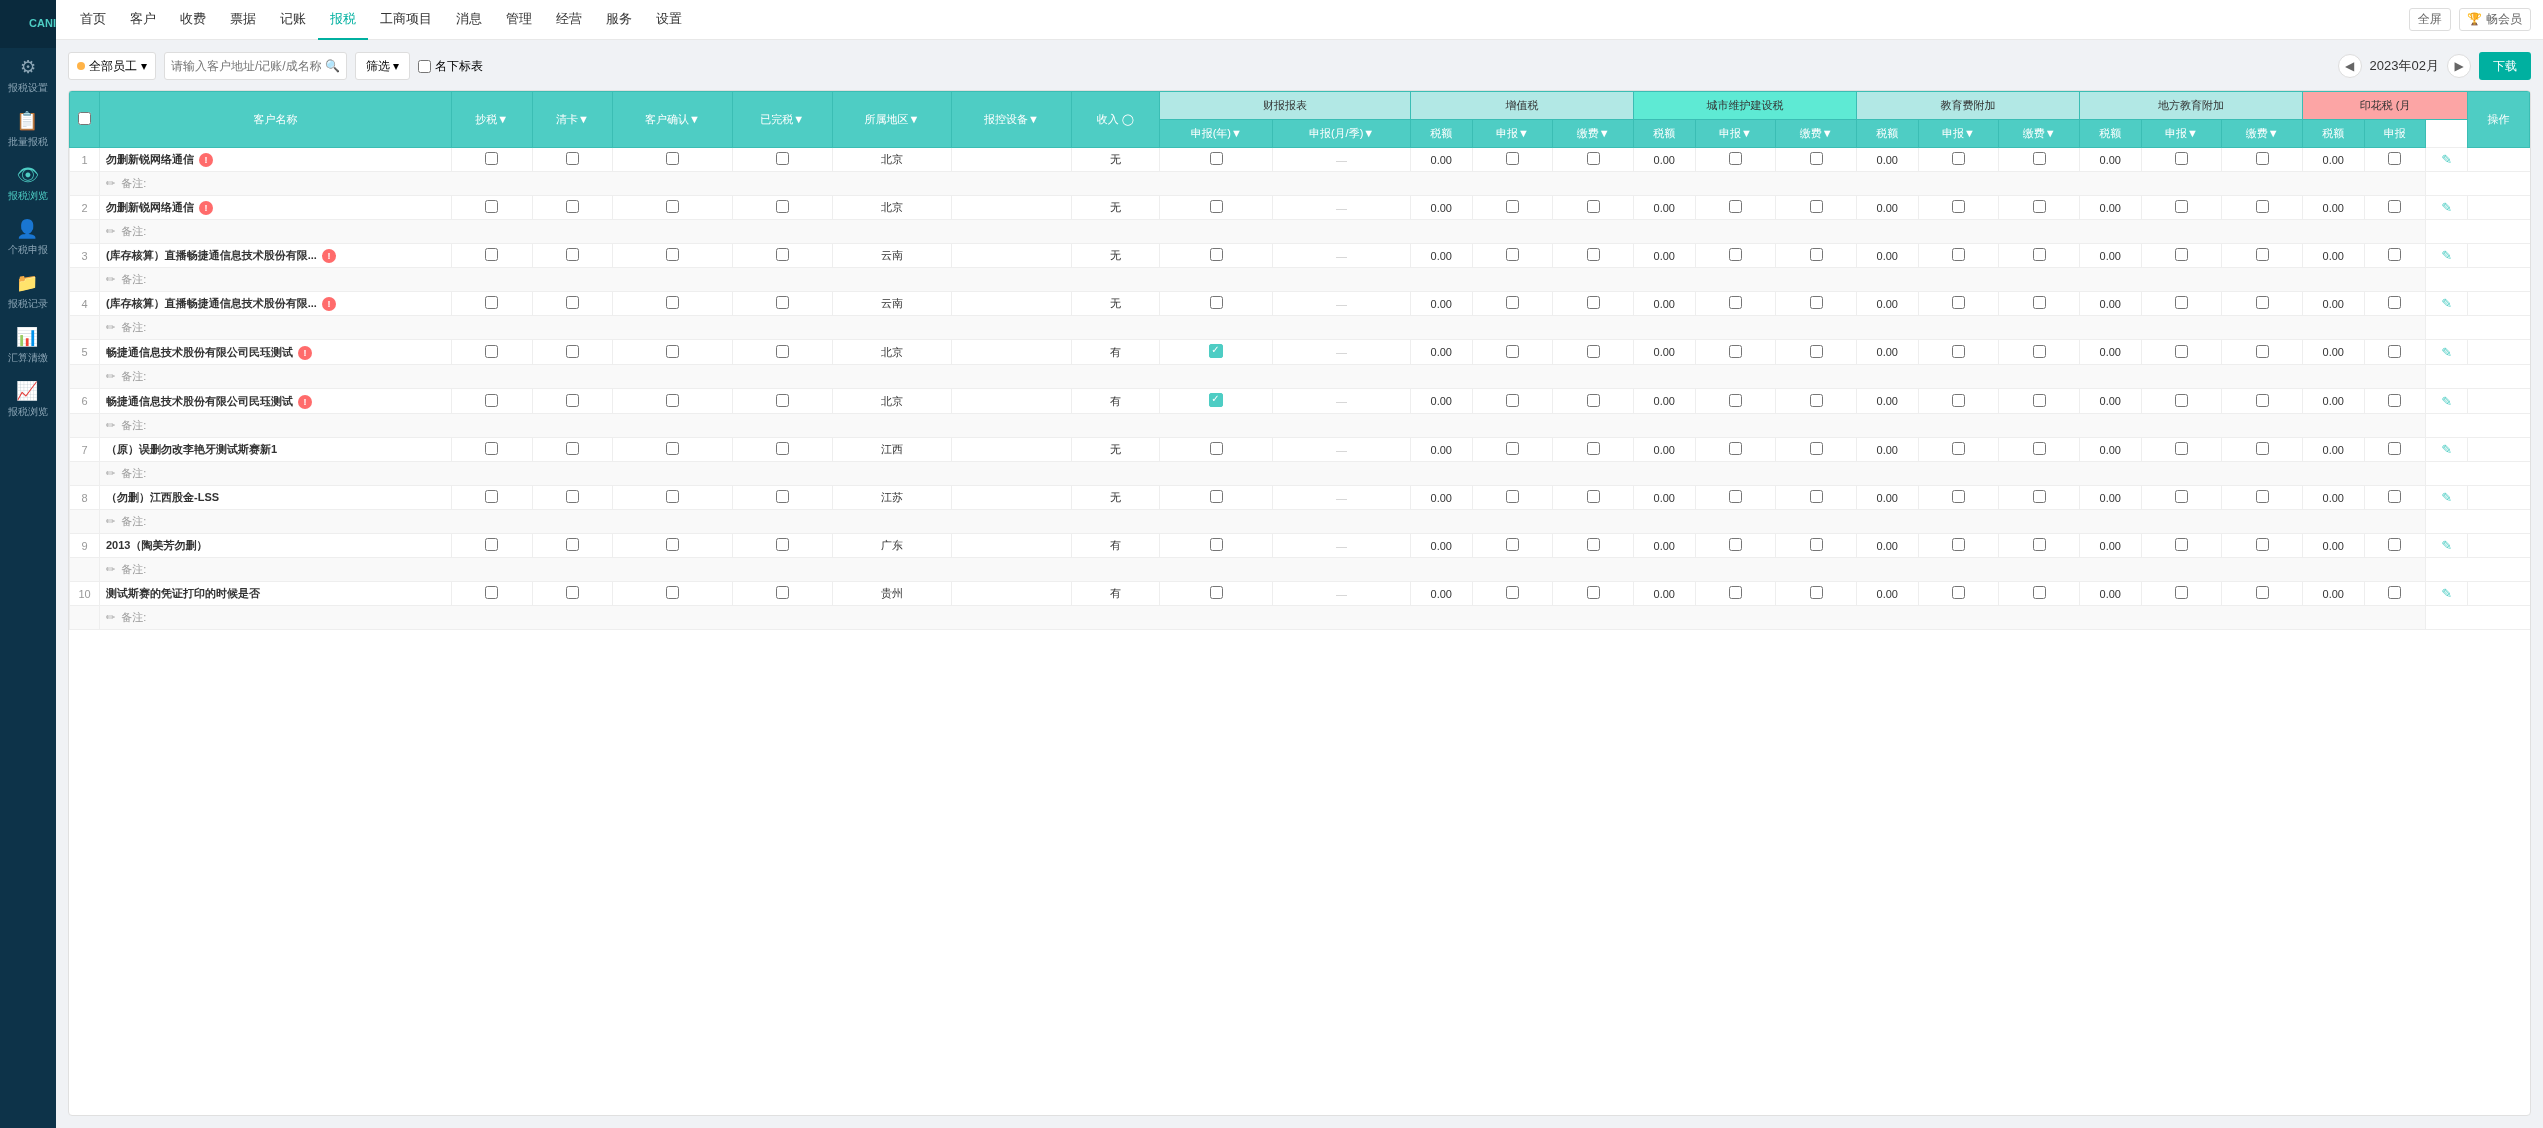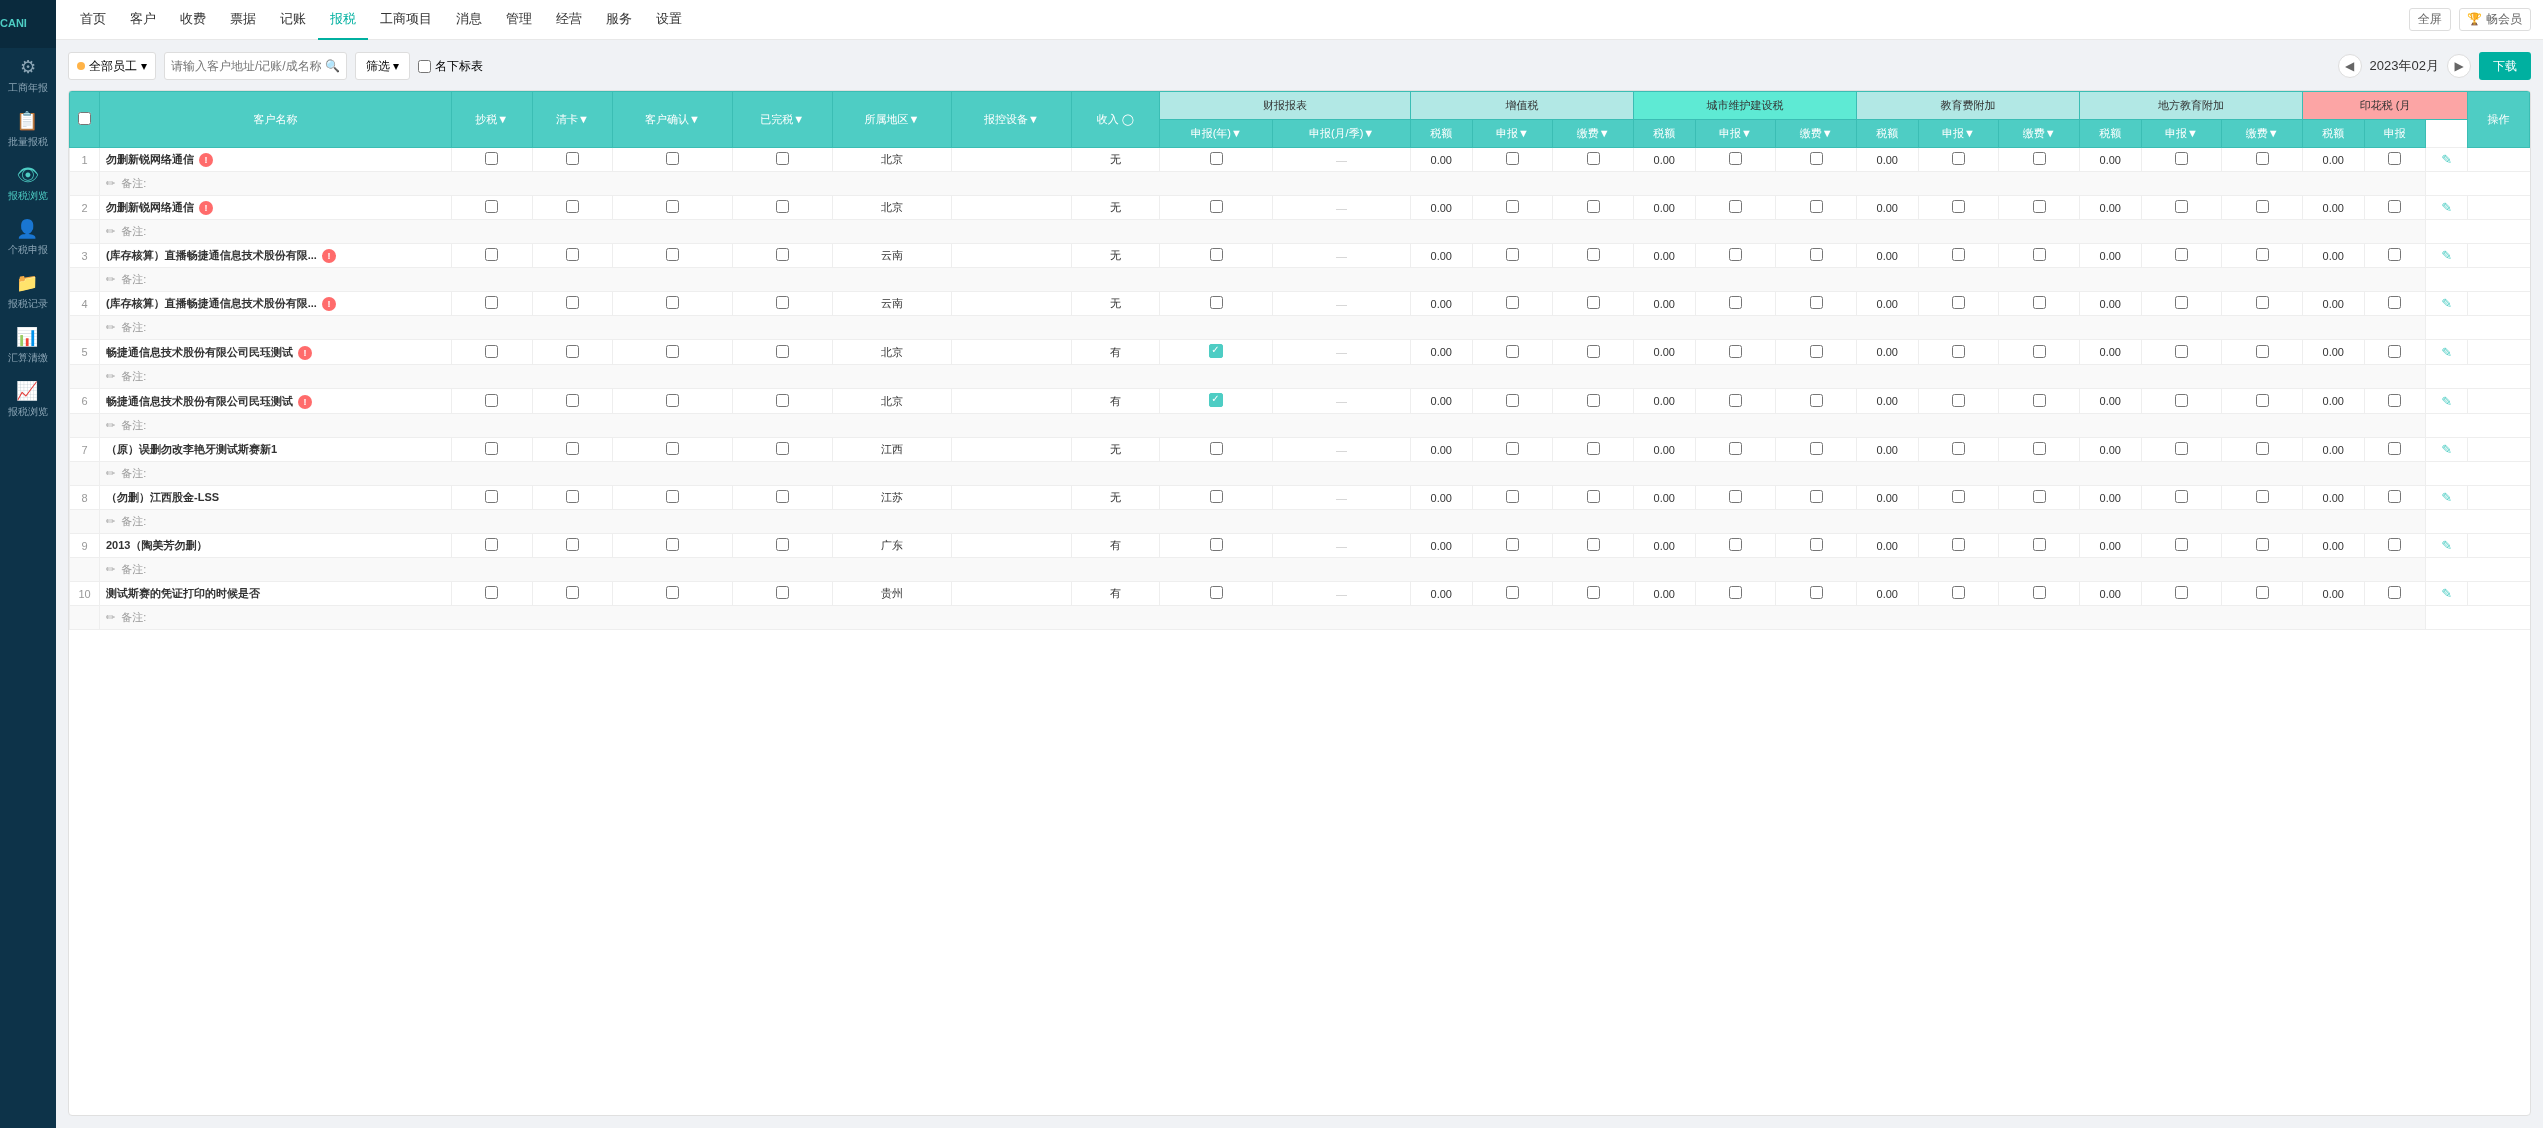--- a/index.html
+++ b/index.html
@@ -13,21 +13,21 @@
       flex-direction: column;
       align-items: center;
       padding-top: 0;
       flex-shrink: 0;
     }
     .sidebar-logo {
       width: 56px;
       height: 48px;
       display: flex;
       align-items: center;
-      justify-content: flex-start;
+      justify-content: flex-end;
       background: #0a2a3d;
     }
     .sidebar-logo-text {
       color: #4ecdc4;
       font-size: 11px;
       font-weight: bold;
       text-align: center;
       line-height: 1.2;
     }
     .sidebar-item {
@@ -315,21 +315,21 @@
   </style>
 </head>
 <body>
 
 <div class="sidebar">
   <div class="sidebar-logo">
     <span class="sidebar-logo-text">CANI</span>
   </div>
   <div class="sidebar-item">
     <span class="icon">⚙</span>
-    <span class="label">工商年报</span>
+    <span class="label">报税设置</span>
   </div>
   <div class="sidebar-item">
     <span class="icon">📋</span>
     <span class="label">批量报税</span>
   </div>
   <div class="sidebar-item active">
     <span class="icon">👁</span>
     <span class="label">报税浏览</span>
   </div>
   <div class="sidebar-item">

